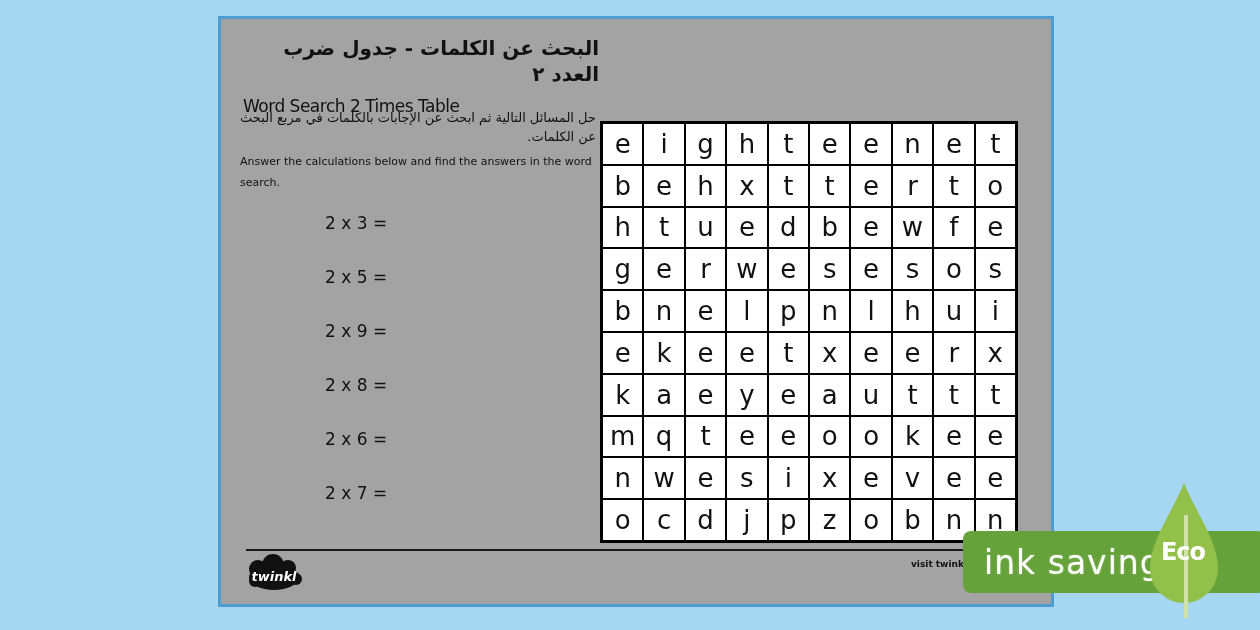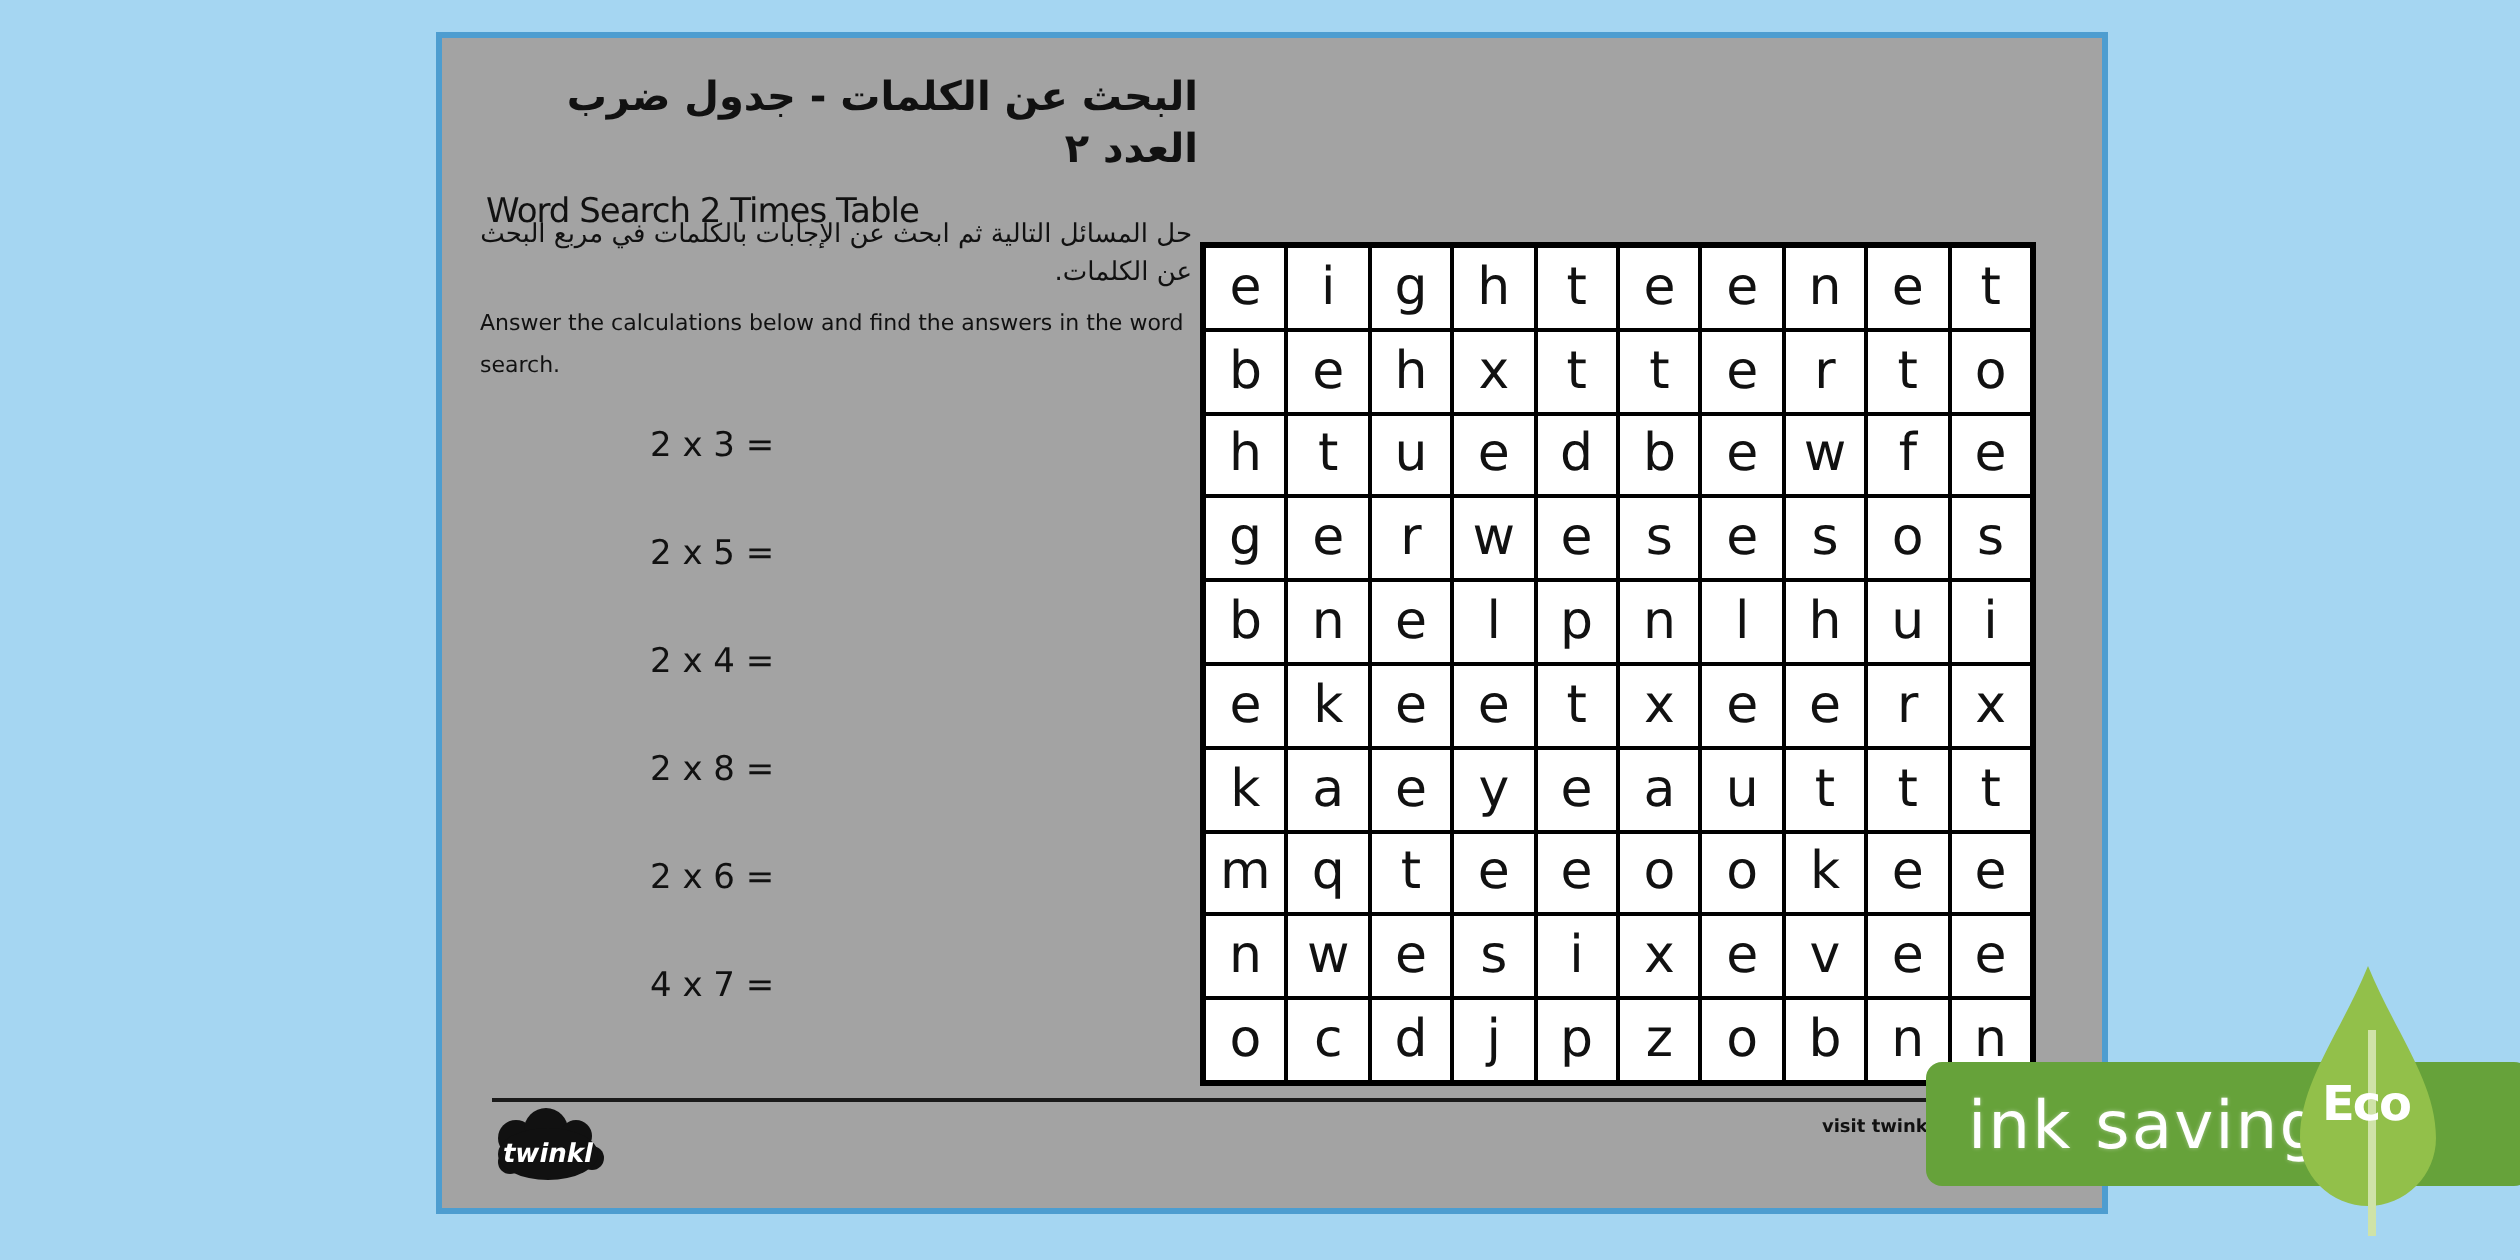--- a/index.html
+++ b/index.html
@@ -155,24 +155,24 @@
     </div>
 
     <div class="instructions">
       <div class="instr-ar" dir="rtl">حل المسائل التالية ثم ابحث عن الإجابات بالكلمات في مربع البحث عن الكلمات.</div>
       <div class="instr-en">Answer the calculations below and find the answers in the word search.</div>
     </div>
 
     <div class="calc-list" id="calc-list">
         <div class="calc-item">2 x 3 =</div>
         <div class="calc-item">2 x 5 =</div>
-        <div class="calc-item">2 x 4 =</div>
+        <div class="calc-item">2 x 9 =</div>
         <div class="calc-item">2 x 8 =</div>
         <div class="calc-item">2 x 6 =</div>
-        <div class="calc-item">4 x 7 =</div>
+        <div class="calc-item">2 x 7 =</div>
       </div>
 
     <div class="grid" id="wordsearch-grid">
         <div class="cell">e</div>
         <div class="cell">i</div>
         <div class="cell">g</div>
         <div class="cell">h</div>
         <div class="cell">t</div>
         <div class="cell">e</div>
         <div class="cell">e</div>

